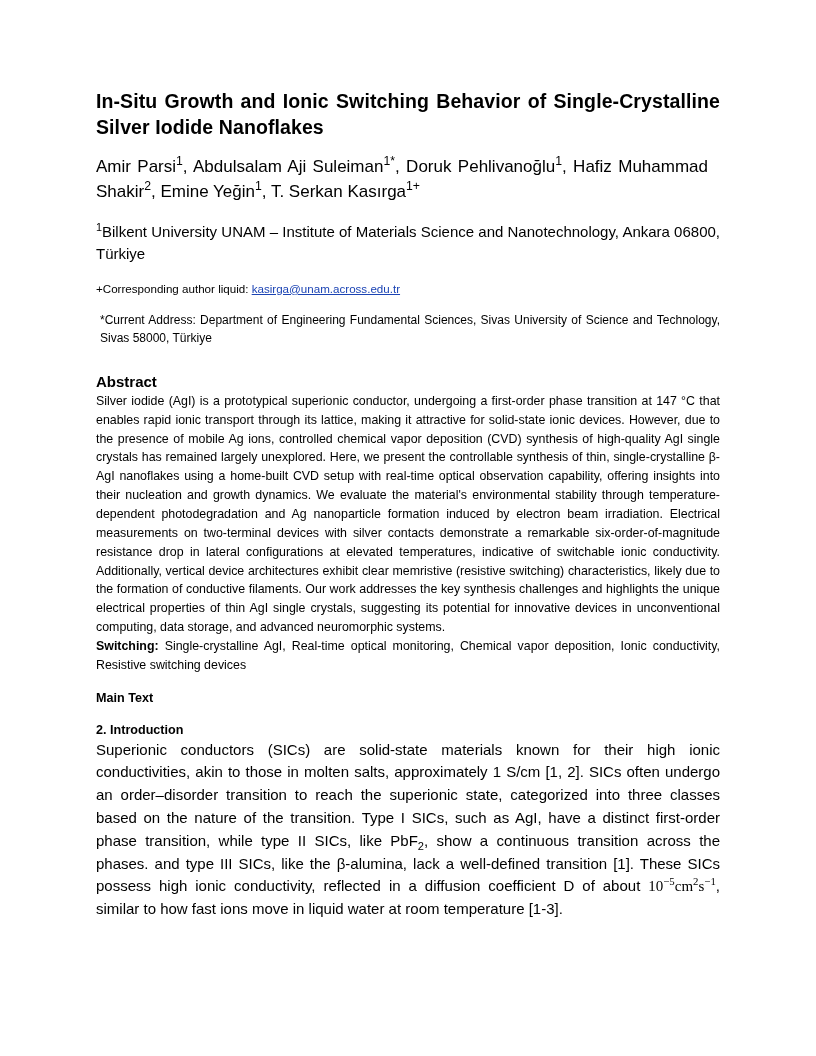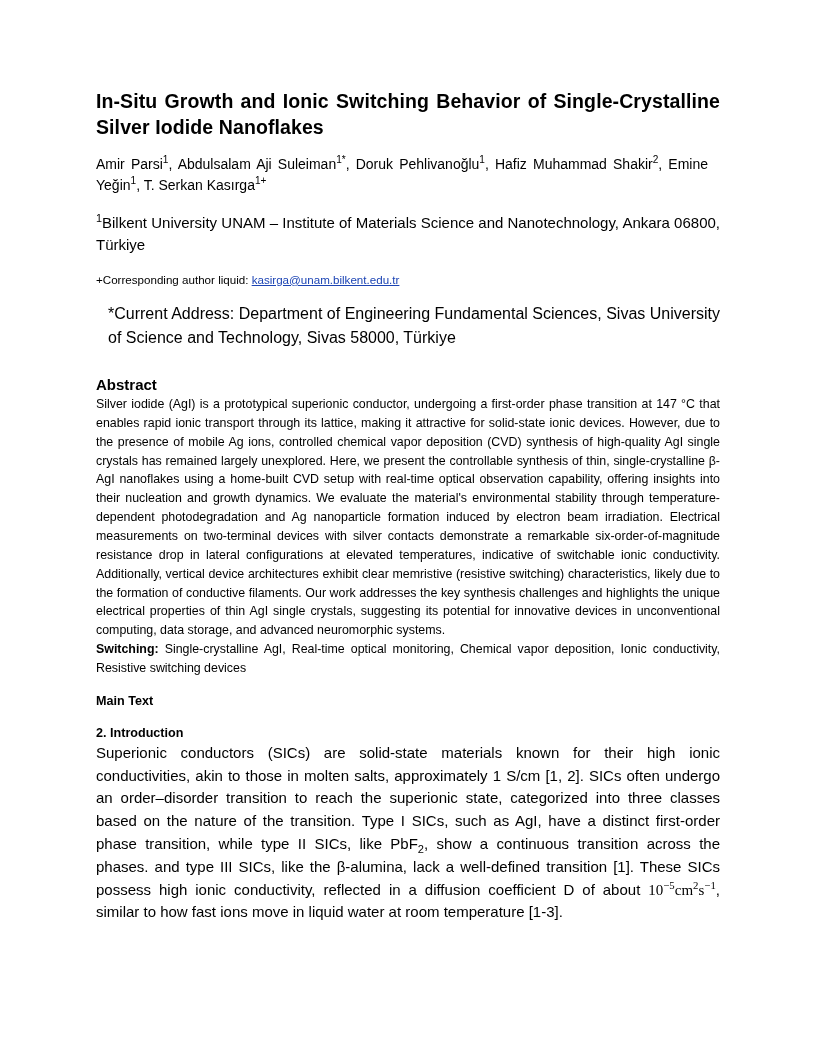--- a/index.html
+++ b/index.html
@@ -24,21 +24,21 @@
   .title {
     font-size: 19.5px;
     font-weight: bold;
     line-height: 1.34;
     text-align: justify;
     text-align-last: left;
     margin: 0 0 14px 0;
     letter-spacing: 0.1px;
   }
   .authors {
-    font-size: 14px;
+    font-size: 17px;
     line-height: 1.48;
     margin: 0 12px 16px 0;
     text-align: justify;
     text-align-last: left;
   }
   .affil {
     font-size: 15px;
     line-height: 1.5;
     margin: 0 0 14px 0;
     text-align: justify;
@@ -47,23 +47,23 @@
   .corr {
     font-size: 11.6px;
     line-height: 1.5;
     margin: 0 0 14px 0;
   }
   .corr a {
     color: #1c44b4;
     text-decoration: underline;
   }
   .curaddr {
-    font-size: 16px;
+    font-size: 12px;
     line-height: 1.5;
-    margin: 0 0 26px 12px;
+    margin: 0 0 26px 4px;
     text-align: justify;
     text-align-last: left;
   }
   sup {
     font-size: 0.72em;
     vertical-align: super;
     line-height: 0;
   }
   .heading {
     font-size: 15px;
@@ -122,21 +122,21 @@
 
 <div class="page">
 
   <h1 class="title">In-Situ Growth and Ionic Switching Behavior of Single-Crystalline Silver Iodide Nanoflakes</h1>
 
   <p class="authors">Amir Parsi<sup>1</sup>, Abdulsalam Aji Suleiman<sup>1*</sup>, Doruk Pehlivanoğlu<sup>1</sup>, Hafiz Muhammad Shakir<sup>2</sup>, Emine Yeğin<sup>1</sup>, T. Serkan Kasırga<sup>1+</sup></p>
 
   <p class="affil"><sup>1</sup>Bilkent University UNAM – Institute of Materials Science and Nanotechnology, Ankara 06800, Türkiye</p>
 
 
-  <p class="corr"><span>+Corresponding author liquid: </span><a href="#">kasirga@unam.bilkent.edu.tr</a></p>
+  <p class="corr"><span>+Corresponding author liquid: </span><a href="#">kasirga@unam.across.edu.tr</a></p>
 
   <p class="curaddr">*Current Address: Department of Engineering Fundamental Sciences, Sivas University of Science and Technology, Sivas 58000, Türkiye</p>
 
   <h2 class="heading">Abstract</h2>
 
   <p class="body-text">Silver iodide (AgI) is a prototypical superionic conductor, undergoing a first-order phase transition at 147 °C that enables rapid ionic transport through its lattice, making it attractive for solid-state ionic devices. However, due to the presence of mobile Ag ions, controlled chemical vapor deposition (CVD) synthesis of high-quality AgI single crystals has remained largely unexplored. Here, we present the controllable synthesis of thin, single-crystalline β-AgI nanoflakes using a home-built CVD setup with real-time optical observation capability, offering insights into their nucleation and growth dynamics. We evaluate the material's environmental stability through temperature-dependent photodegradation and Ag nanoparticle formation induced by electron beam irradiation. Electrical measurements on two-terminal devices with silver contacts demonstrate a remarkable six-order-of-magnitude resistance drop in lateral configurations at elevated temperatures, indicative of switchable ionic conductivity. Additionally, vertical device architectures exhibit clear memristive (resistive switching) characteristics, likely due to the formation of conductive filaments. Our work addresses the key synthesis challenges and highlights the unique electrical properties of thin AgI single crystals, suggesting its potential for innovative devices in unconventional computing, data storage, and advanced neuromorphic systems.</p>
 
   <p class="keywords"><b>Switching:</b><span> Single-crystalline AgI, Real-time optical monitoring, Chemical vapor deposition, Ionic conductivity, Resistive switching devices</span></p>
 
   <h2 class="maintext-heading">Main Text</h2>

